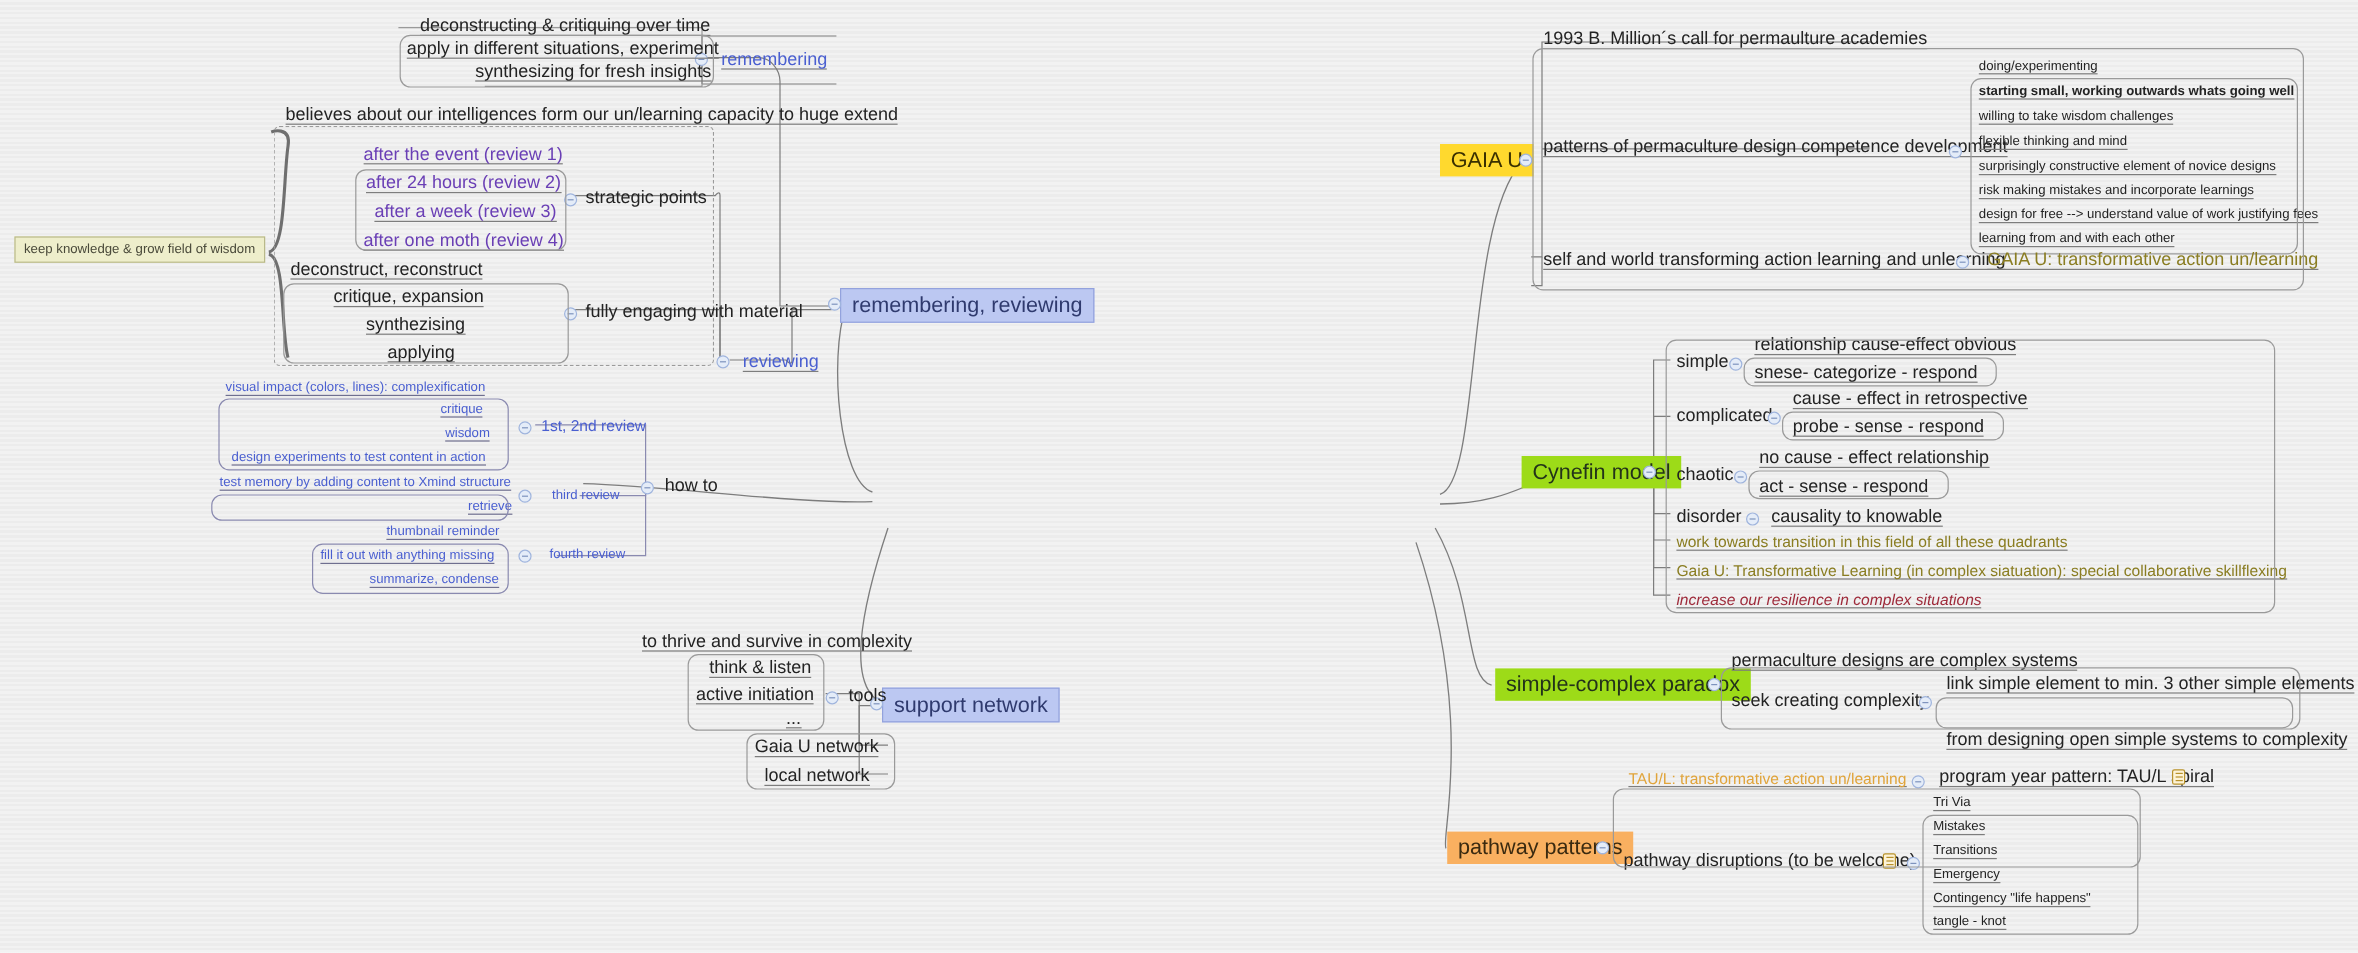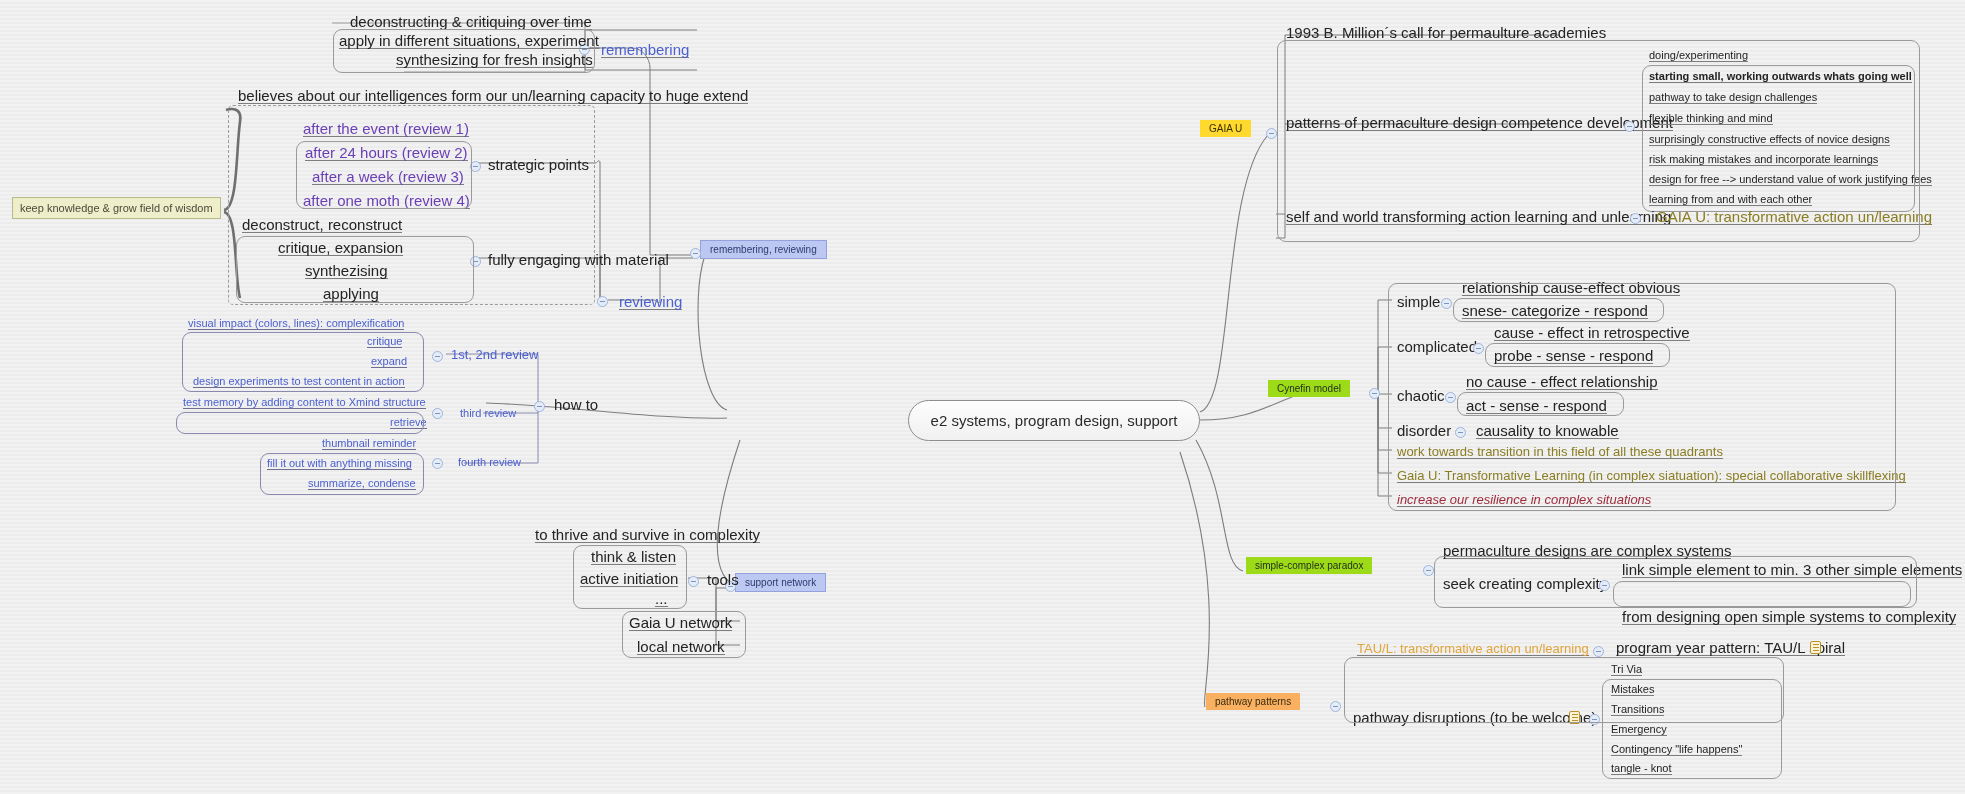--- a/index.html
+++ b/index.html
@@ -32,21 +32,21 @@
   
   .central{
     position:absolute;border:1px solid #8d8d8d;border-radius:26px;
     background:linear-gradient(180deg,#fdfdfd,#f0f0f0);
     display:flex;align-items:center;justify-content:center;
     font-size:15px;color:#2b2b2b;box-sizing:border-box;
   }
 
   
   .hl{position:absolute;display:flex;align-items:center;justify-content:center;
-      box-sizing:border-box;font-size:10px;padding:3px 9px;}
+      box-sizing:border-box;font-size:18px;padding:3px 9px;}
 
   
   .c-purple{color:#6a3fb5;}
   .c-blue{color:#4a5fd0;}
   .c-olive{color:#8a7d22;}
   .c-darkred{color:#9e2a3a;}
   .c-orange{color:#e0a43b;}
   .c-black{color:#232323;}
 
   .fs15{font-size:15px;}
@@ -148,23 +148,20 @@
       <path d="M1378,394 L1378,300 L1392,300"></path>
       <path d="M1378,394 L1378,347 L1392,347"></path>
       <path d="M1378,394 L1392,394"></path>
       <path d="M1378,394 L1378,428 L1392,428"></path>
       <path d="M1378,394 L1378,450 L1392,450"></path>
       <path d="M1378,394 L1378,473 L1392,473"></path>
       <path d="M1378,394 L1378,496 L1392,496"></path>
     </g>
   </svg>
 
-  <div class="central" style="left:908px;top:400px;width:292px;height:41px;">
-    <span>e2 systems, program design, support</span>
-  </div>
 
   <div class="sticky" style="left:12px;top:197px;">
     <span>keep knowledge &amp; grow field of wisdom</span>
   </div>
 
   <div class="hl" style="left:700px;top:240px;background:#bcc8f2;border:1px solid #93a2dd;color:#2f3a6e;">
     <span>remembering, reviewing</span>
   </div>
   <div class="minus" style="left:690px;top:248px;"></div>
 
@@ -243,21 +240,21 @@
   </div>
   <div class="minus" style="left:432px;top:351px;"></div>
 
   <div class="t fs11 c-blue" style="left:183px;top:316px;">
     <span class="uB">visual impact (colors, lines): complexification</span>
   </div>
   <div class="t fs11 c-blue" style="left:362px;top:334px;">
     <span class="uB">critique</span>
   </div>
   <div class="t fs11 c-blue" style="left:366px;top:354px;">
-    <span class="uB">expand</span>
+    <span class="uB">wisdom</span>
   </div>
   <div class="t fs11 c-blue" style="left:188px;top:374px;">
     <span class="uB">design experiments to test content in action</span>
   </div>
   <div class="boxB" style="left:182px;top:332px;width:242px;height:60px;"></div>
 
   <div class="t fs11 c-blue" style="left:455px;top:406px;">
     <span>third review</span>
   </div>
   <div class="minus" style="left:432px;top:408px;"></div>
@@ -332,27 +329,27 @@
   </div>
   <div class="minus" style="left:1624px;top:121px;"></div>
 
   <div class="t fs11 c-black" style="left:1644px;top:48px;">
     <span class="u">doing/experimenting</span>
   </div>
   <div class="t fs11 c-black" style="left:1644px;top:69px;font-weight:bold;">
     <span class="u">starting small, working outwards whats going well</span>
   </div>
   <div class="t fs11 c-black" style="left:1644px;top:90px;">
-    <span class="u">pathway to take design challenges</span>
+    <span class="u">willing to take wisdom challenges</span>
   </div>
   <div class="t fs11 c-black" style="left:1644px;top:111px;">
     <span class="u">flexible thinking and mind</span>
   </div>
   <div class="t fs11 c-black" style="left:1644px;top:132px;">
-    <span class="u">surprisingly constructive effects of novice designs</span>
+    <span class="u">surprisingly constructive element of novice designs</span>
   </div>
   <div class="t fs11 c-black" style="left:1644px;top:152px;">
     <span class="u">risk making mistakes and incorporate learnings</span>
   </div>
   <div class="t fs11 c-black" style="left:1644px;top:172px;">
     <span class="u">design for free --&gt; understand value of work justifying fees</span>
   </div>
   <div class="t fs11 c-black" style="left:1644px;top:192px;">
     <span class="u">learning from and with each other</span>
   </div>

